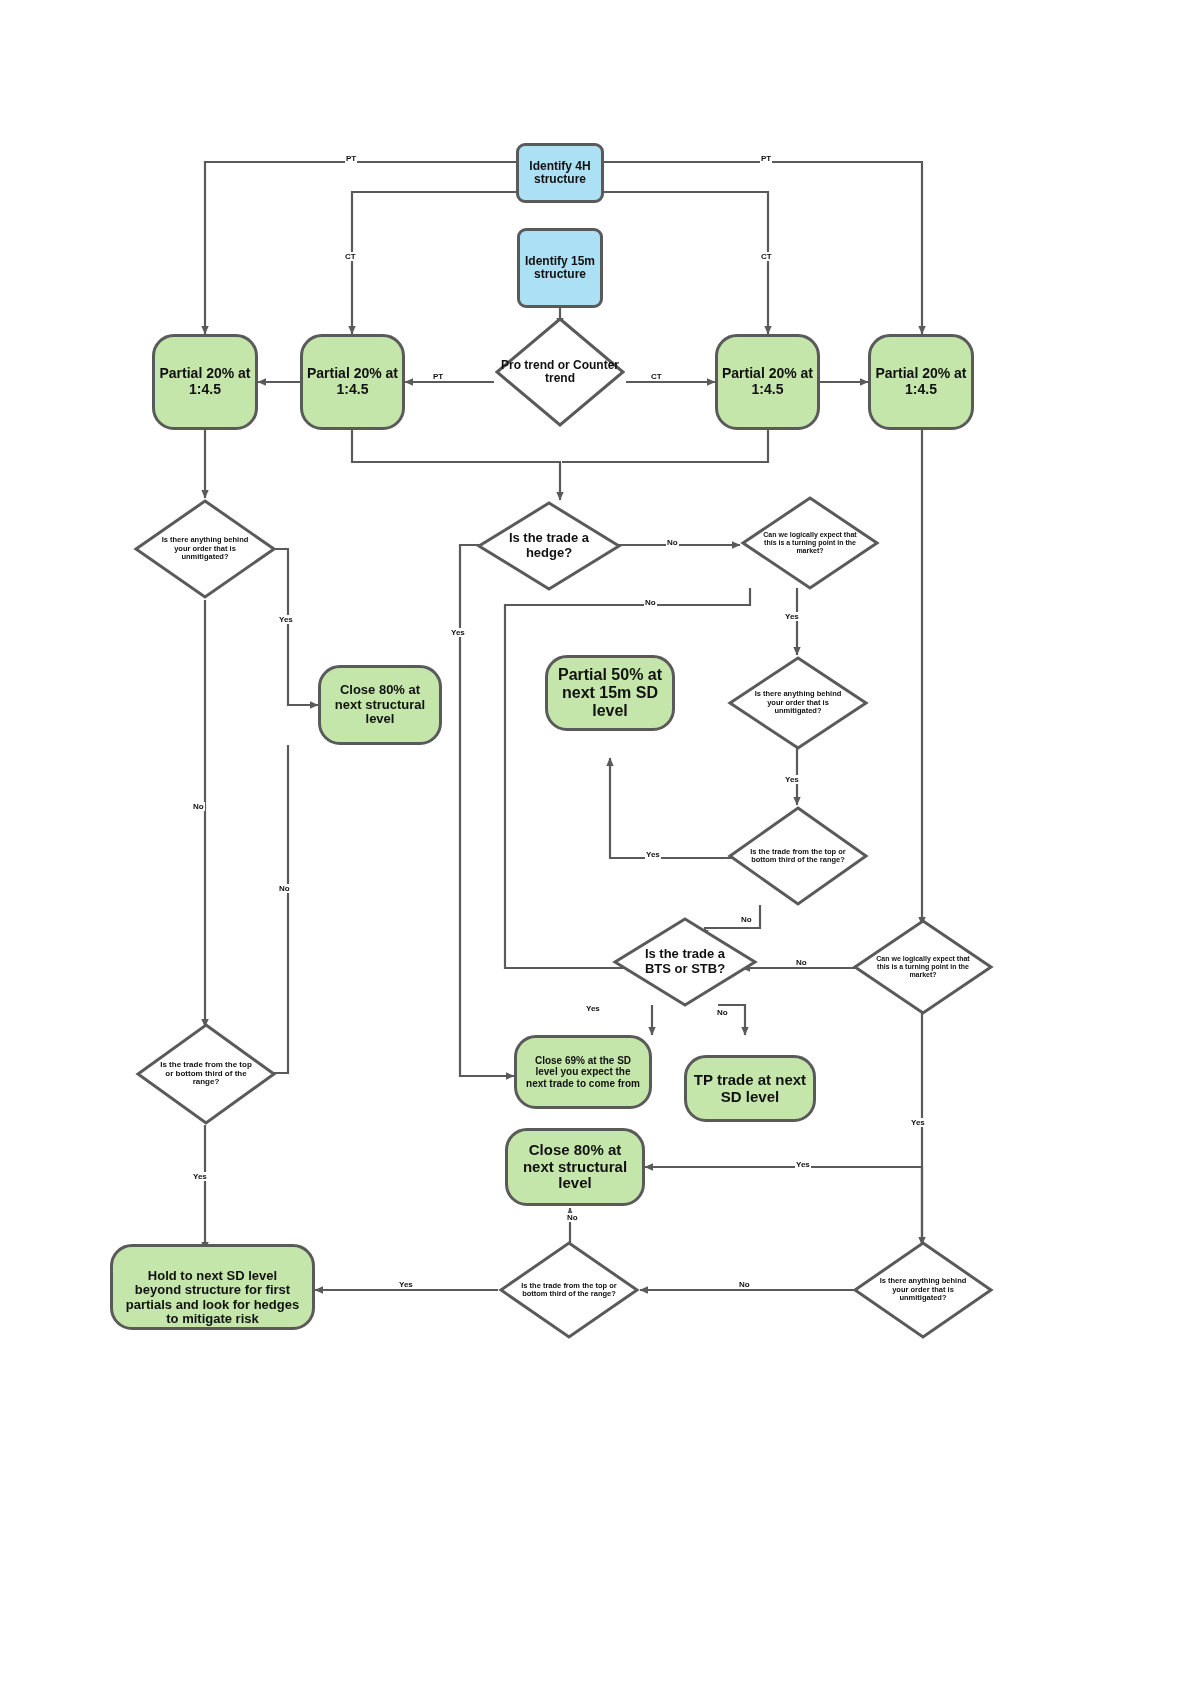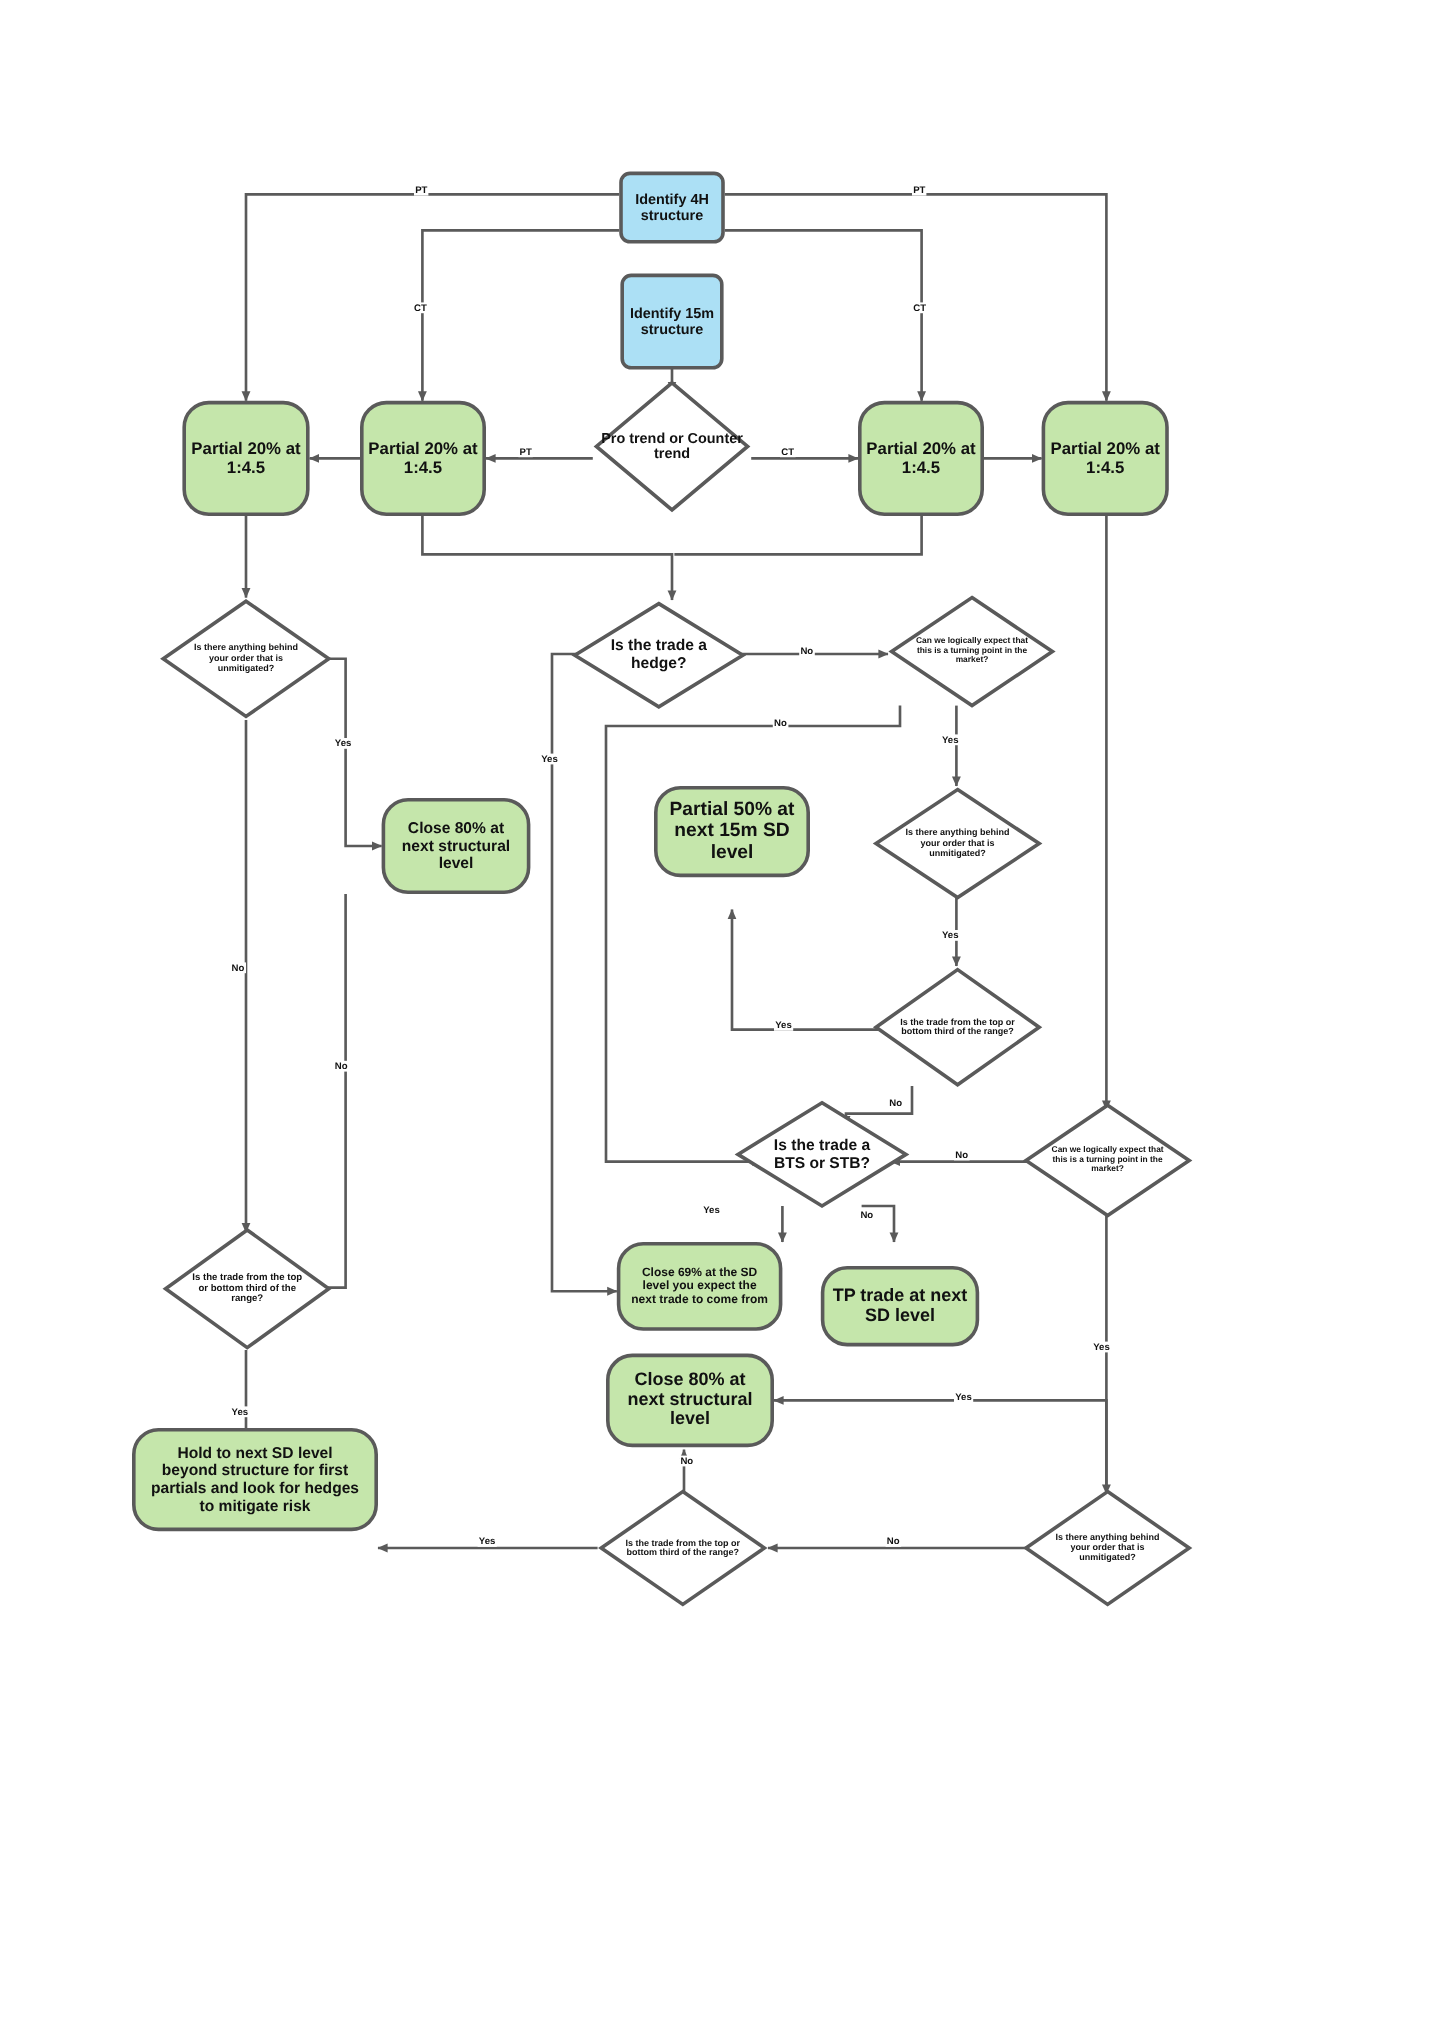--- a/index.html
+++ b/index.html
@@ -200,21 +200,21 @@
 </div>
 
 <div class="node term" style="left:684px;top:1035px;width:132px;height:67px;font-size:15px;margin-top:20px;">
   <span style="padding:0 6px;">TP trade at next SD level</span>
 </div>
 
 <div class="node term" style="left:505px;top:1128px;width:140px;height:78px;font-size:15px;">
   <span style="padding:0 8px;">Close 80% at next structural level</span>
 </div>
 
-<div class="node term" style="left:110px;top:1190px;width:205px;height:86px;font-size:13px;">
+<div class="node term" style="left:110px;top:1244px;width:205px;height:86px;font-size:13px;align-items:flex-end;">
   <span style="padding:0 10px;">Hold to next SD level beyond structure for first partials and look for hedges to mitigate risk</span>
 </div>
 
 <div class="edgelabel" style="left:345px;top:154px;">PT</div>
 <div class="edgelabel" style="left:760px;top:154px;">PT</div>
 <div class="edgelabel" style="left:344px;top:252px;">CT</div>
 <div class="edgelabel" style="left:760px;top:252px;">CT</div>
 <div class="edgelabel" style="left:432px;top:372px;">PT</div>
 <div class="edgelabel" style="left:650px;top:372px;">CT</div>
 <div class="edgelabel" style="left:278px;top:615px;">Yes</div>

